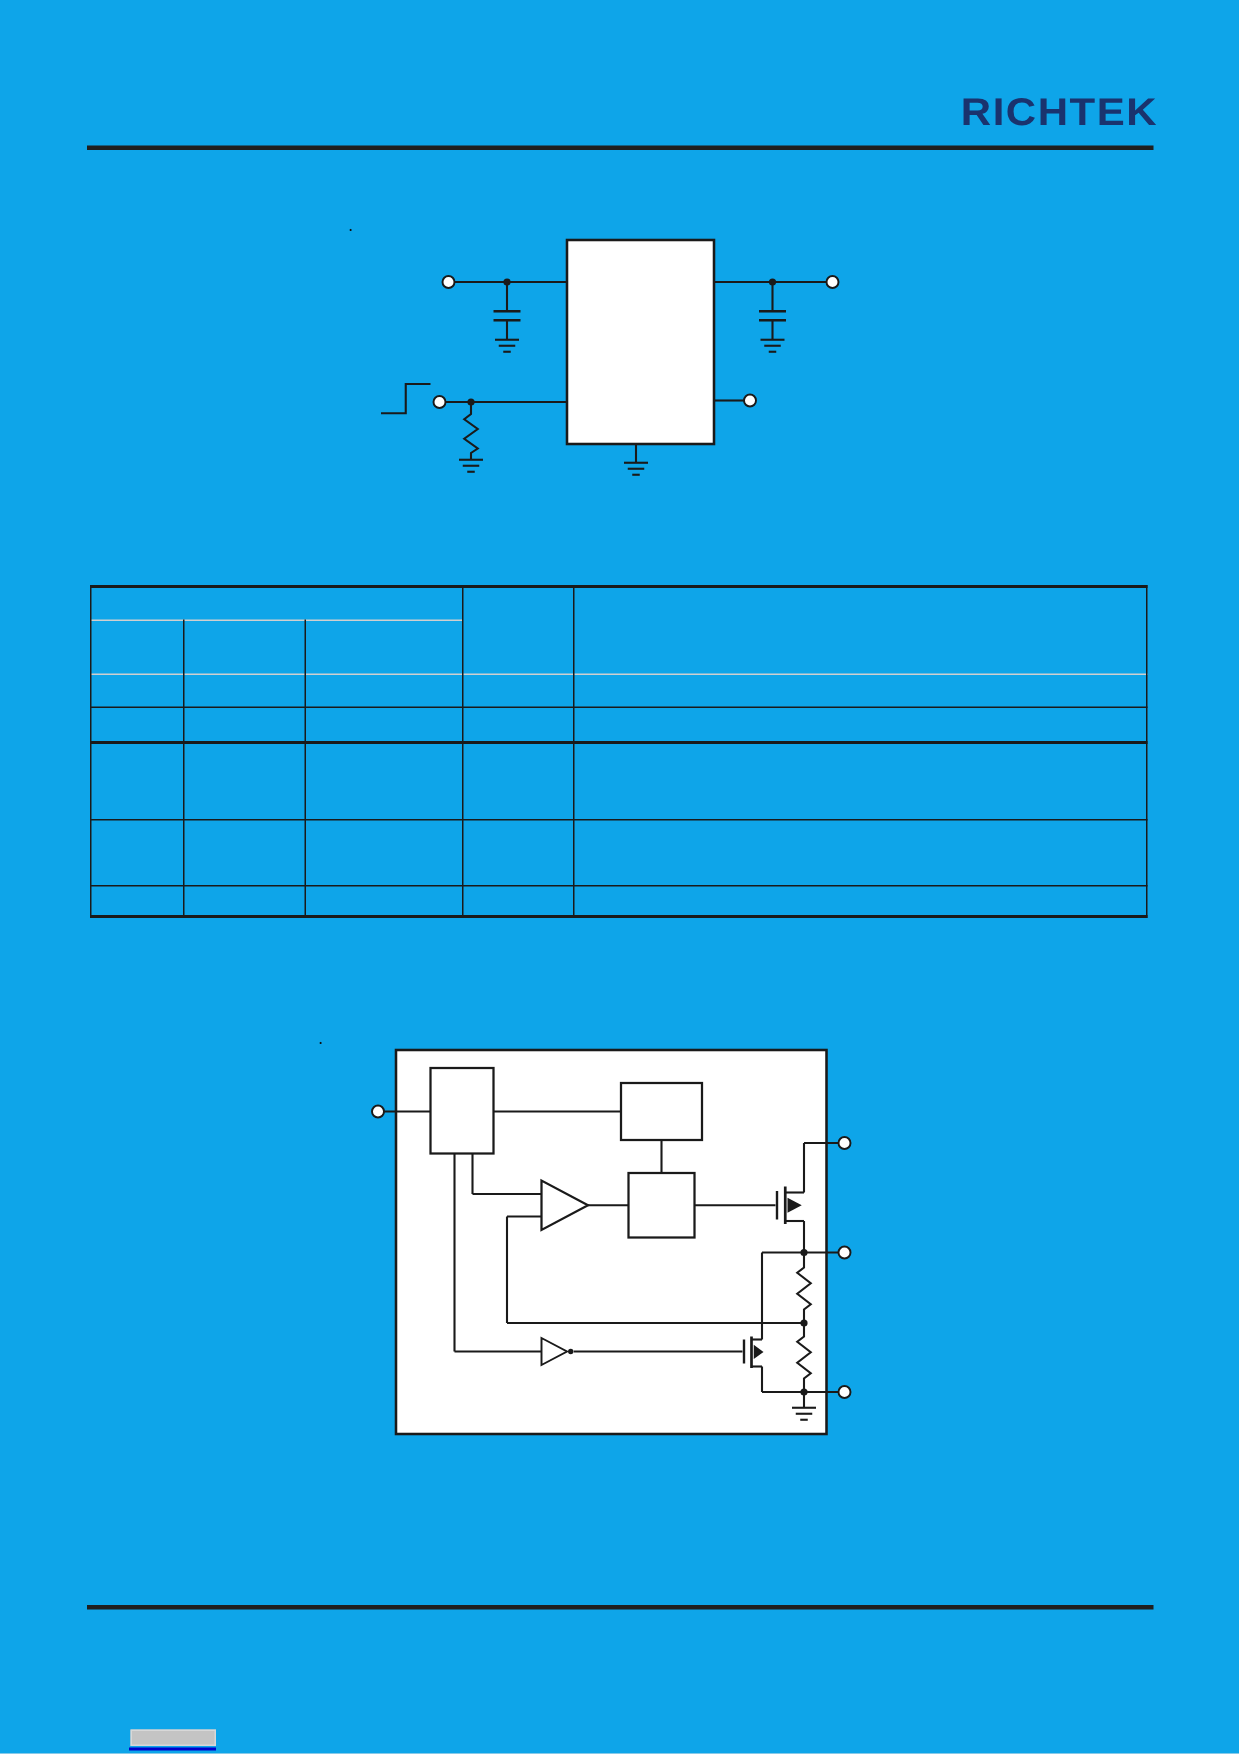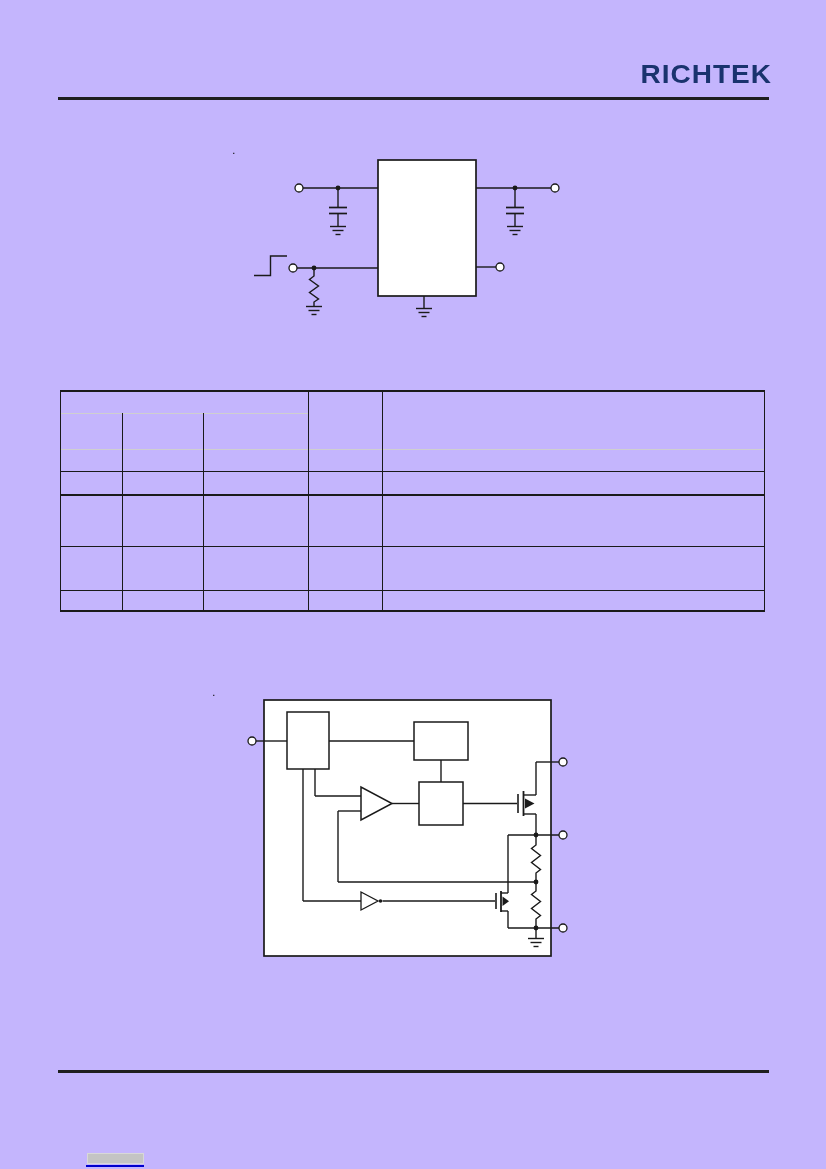--- a/index.html
+++ b/index.html
@@ -1,19 +1,19 @@
 <!DOCTYPE html>
 <html><head>
 <meta charset="utf-8">
 <style>
   html,body{margin:0;padding:0;background:#e8e8e8;}
   .page{
     position:relative;
     width:826px;height:1169px;
-    background:#c4b5fd;
+    background:#0ea5e9;
     font-family:"Liberation Sans", sans-serif;
     overflow:hidden;
   }
   
   .rule{position:absolute;background:#1f1f1f;}
   .logo{
     position:absolute;
     left:610px;top:62px;width:162px;height:28px;
     color:#1a336e;
     font-family:"Liberation Sans", sans-serif;

